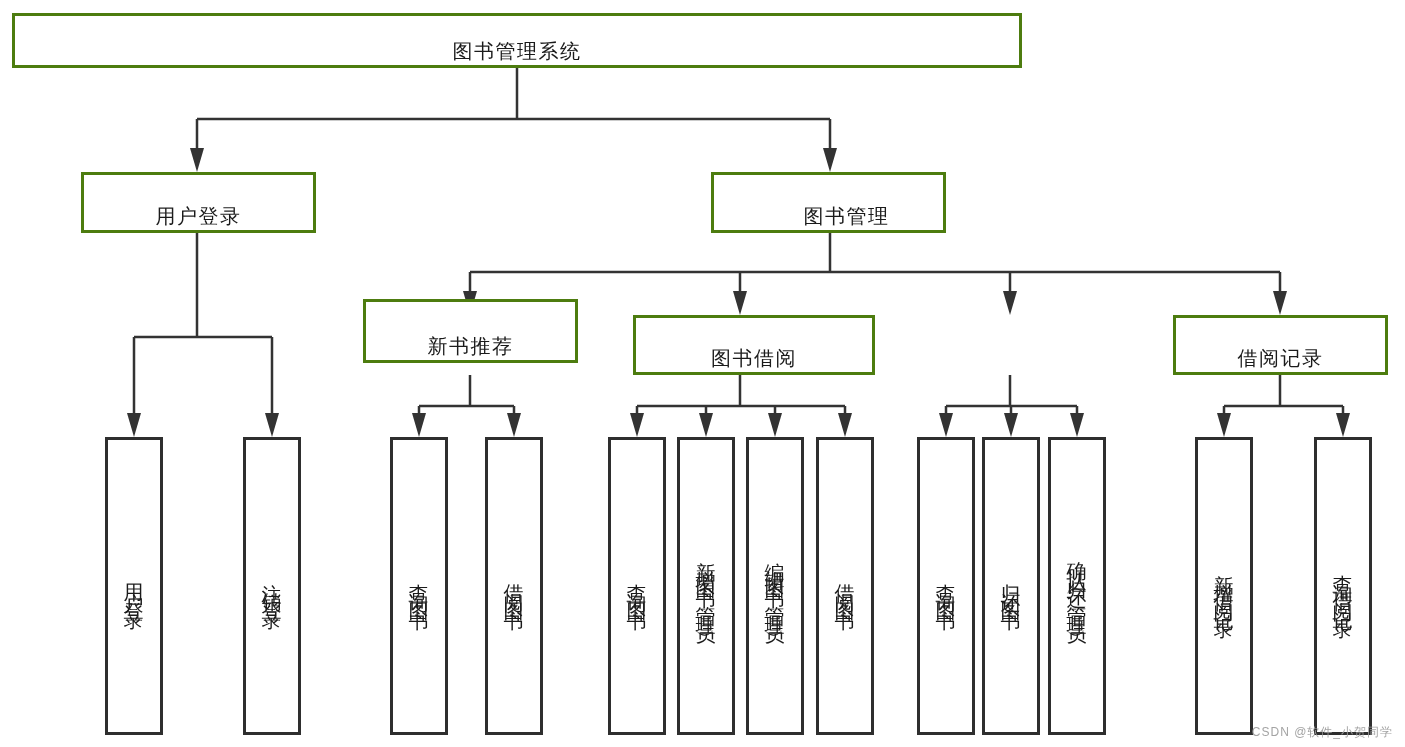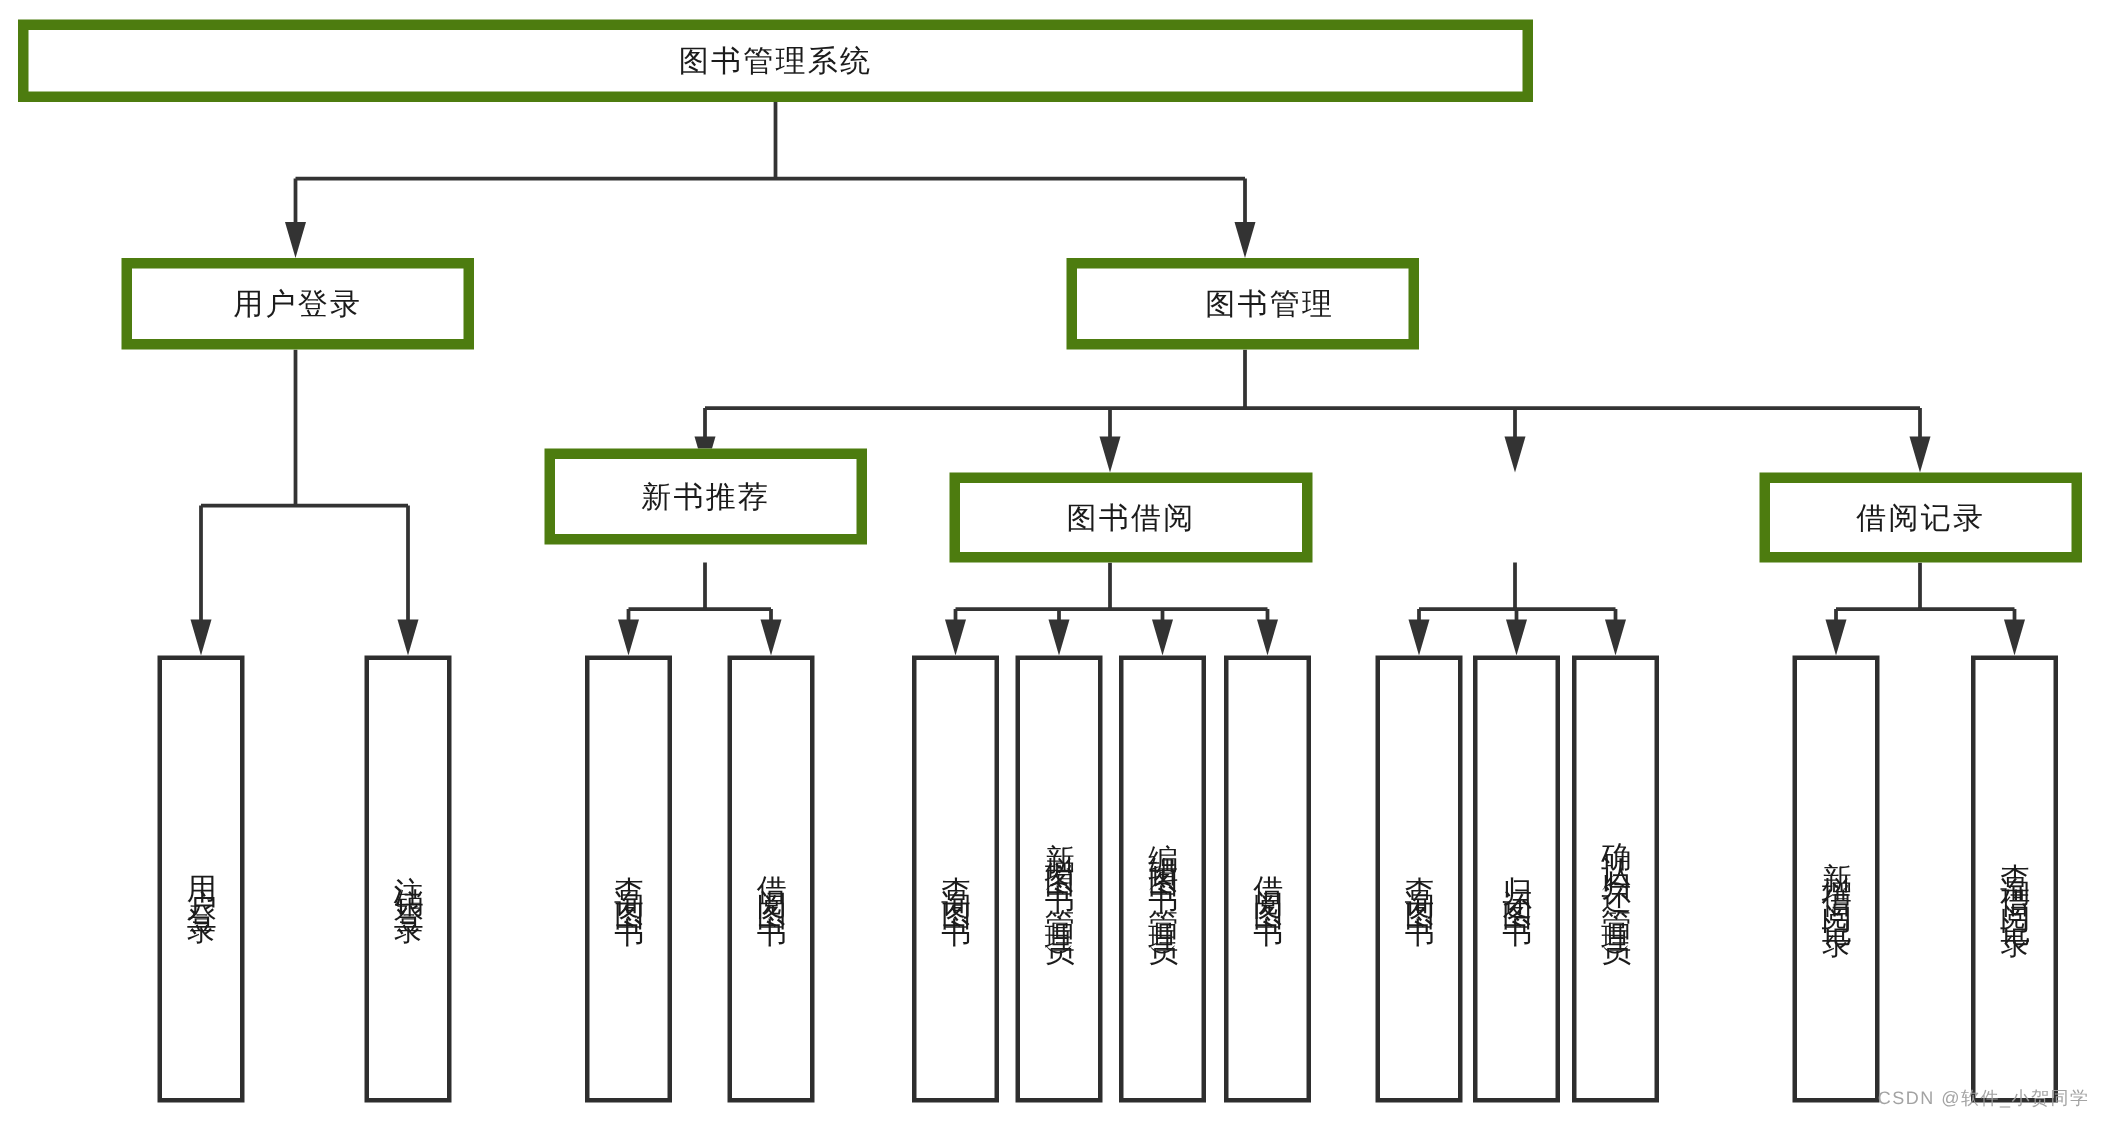--- a/index.html
+++ b/index.html
@@ -12,24 +12,24 @@
     overflow: hidden;
   }
   .connectors {
     position: absolute;
     left: 0; top: 0;
     width: 1405px; height: 747px;
   }
   .hbox {
     position: absolute;
     box-sizing: border-box;
-    border: 7px solid #4d7c0f;
+    border: 3px solid #4d7c0f;
     background: #ffffff;
     display: flex;
-    align-items: center;
+    align-items: flex-end;
     justify-content: center;
   }
   .hbox span {
     font-size: 20px;
     color: #1b1b1b;
     letter-spacing: 1.5px;
     white-space: nowrap;
   }
   .vbox {
     position: absolute;

